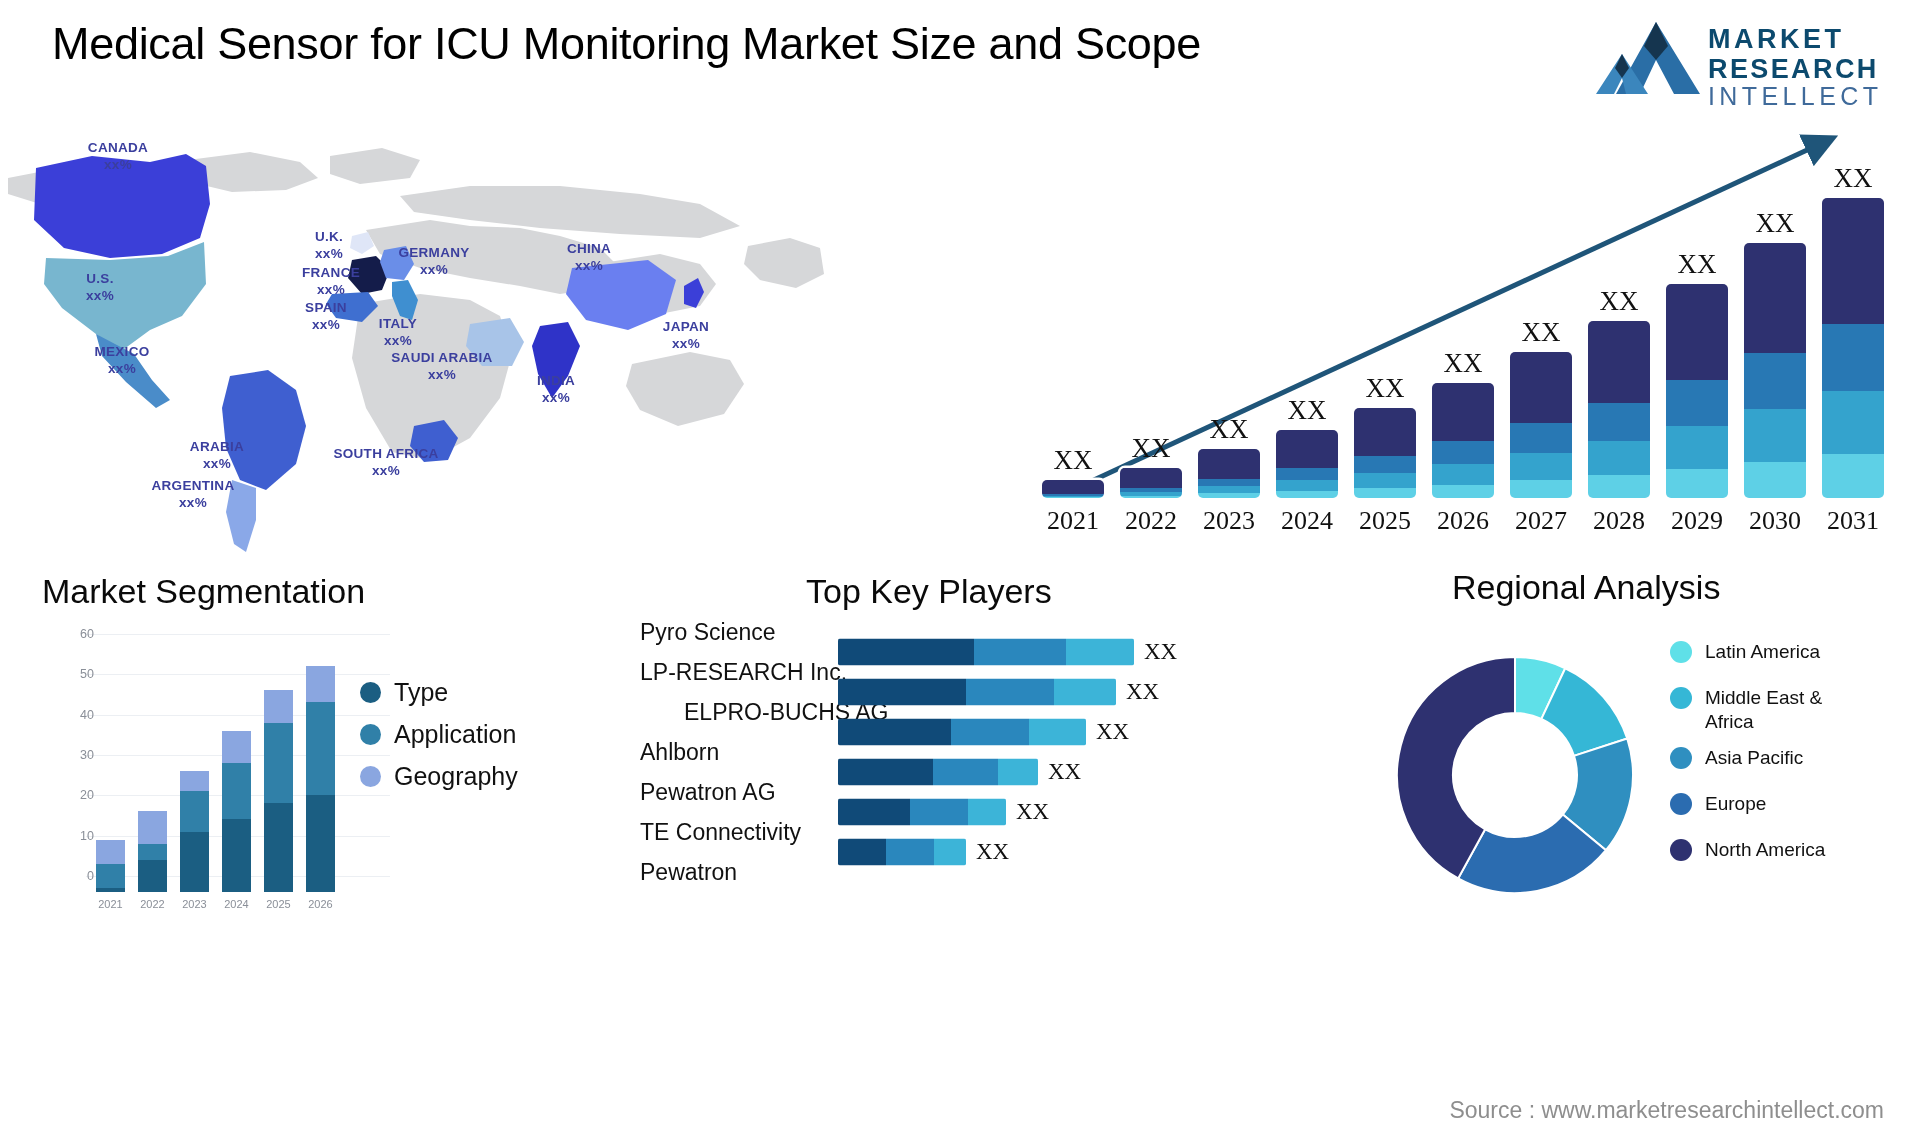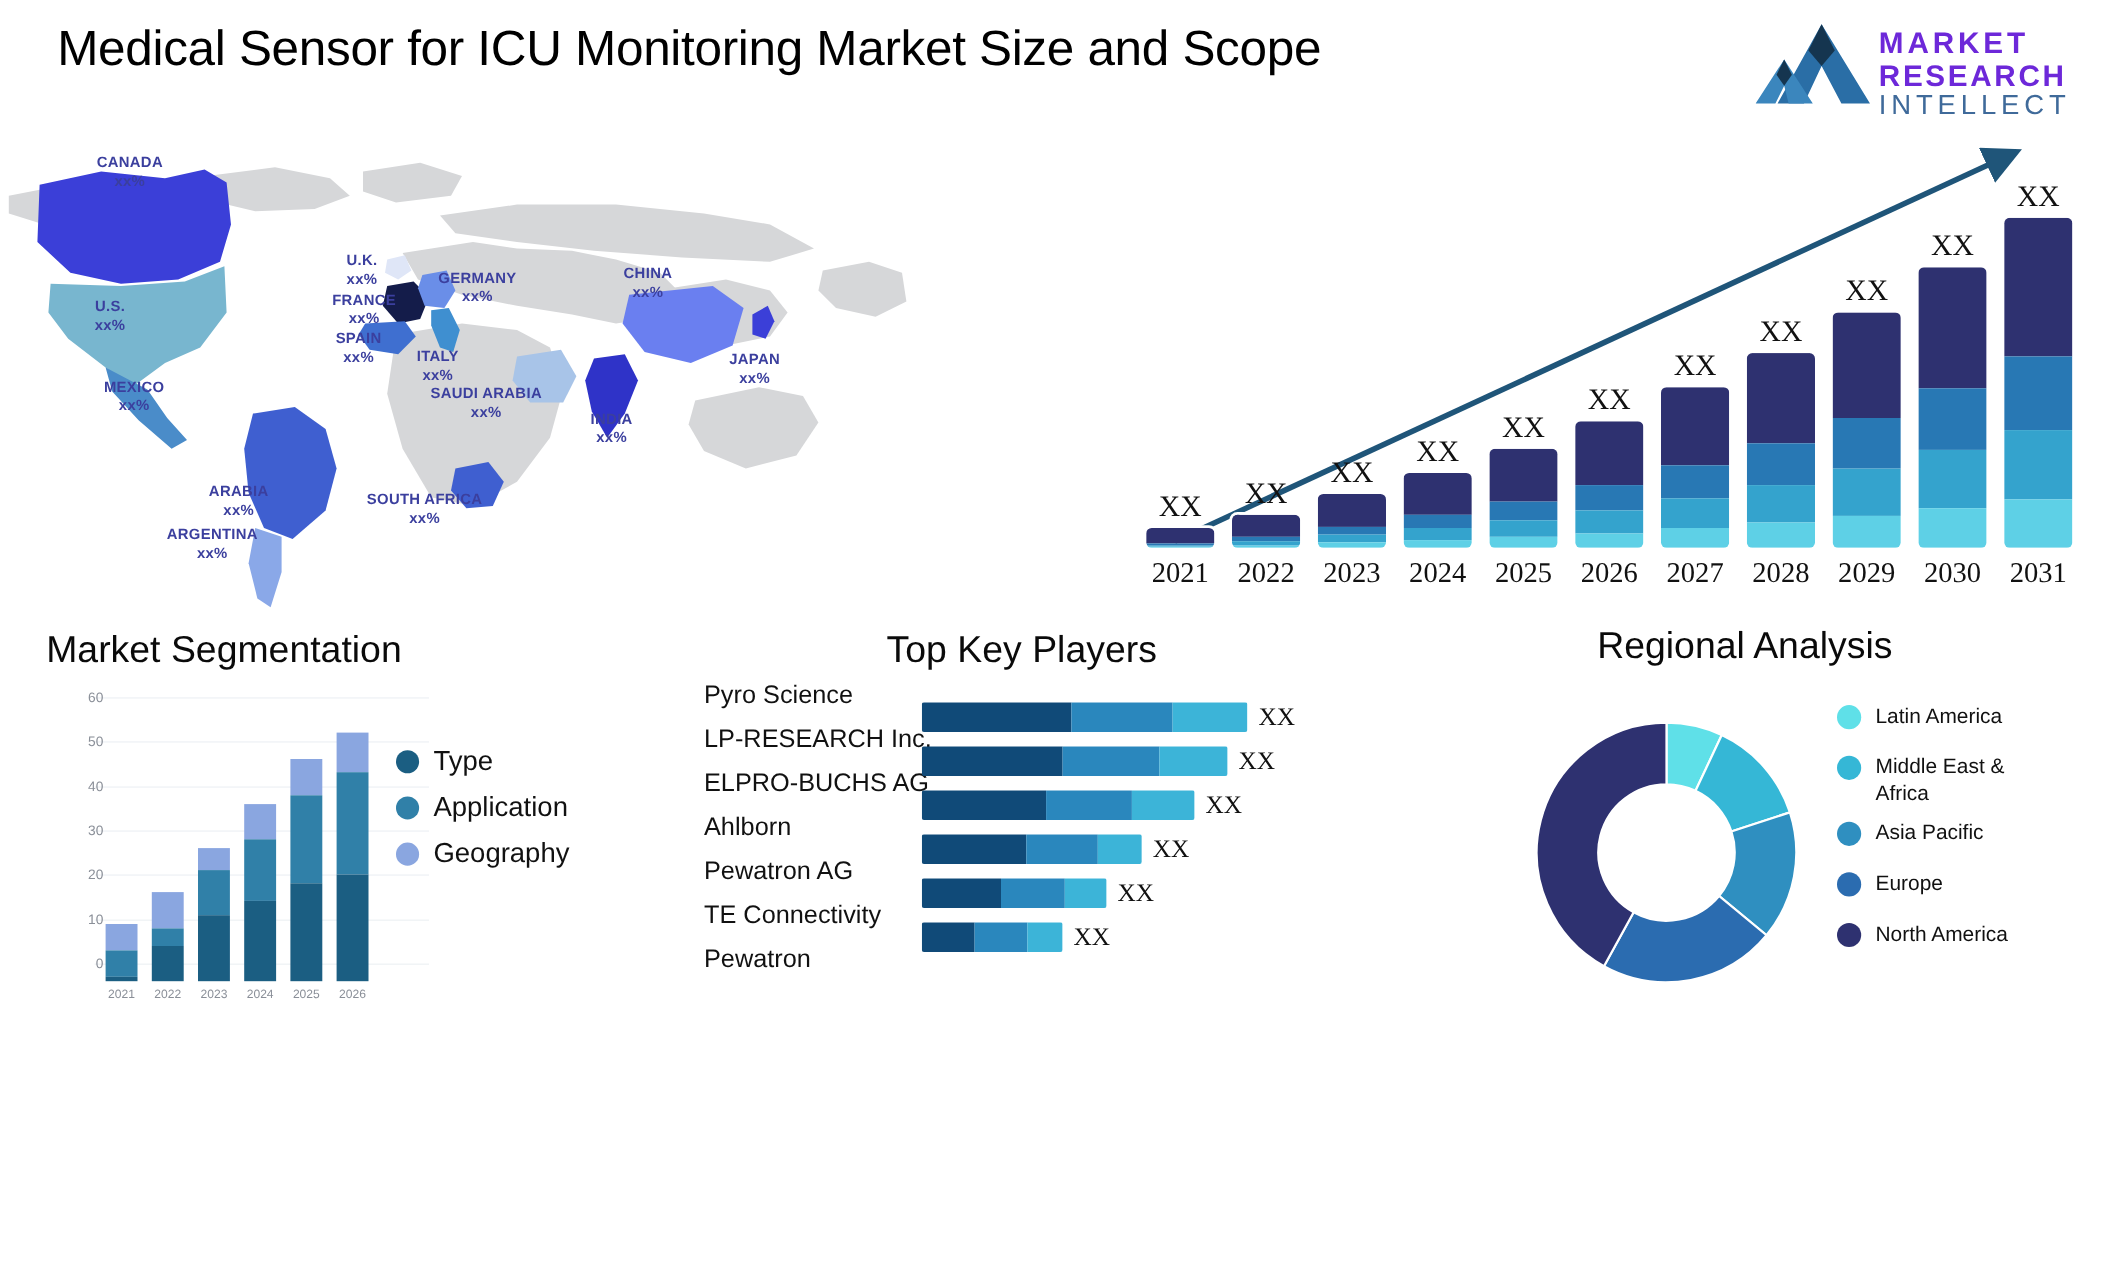--- a/index.html
+++ b/index.html
@@ -12,21 +12,21 @@
   #page { position: relative; width: 1920px; height: 1146px; background:#fff;padding-left:10px; }
 
   
   #header-title {
     position: absolute; left: 52px; top: 18px;
     font-size: 45px; font-weight: 400; color: #000;
     letter-spacing: -0.3px; white-space: nowrap;
     font-family: "Liberation Sans", sans-serif;
   }
   #logo { position: absolute; right: 24px; top: 16px; width: 300px; height: 92px; }
-  .logo-text { position:absolute; left:112px; color:#6d28d9; font-weight:bold; }
+  .logo-text { position:absolute; left:112px; color:#0c4a6e; font-weight:bold; }
   #logo-market   { top: 8px;  font-size: 27px; letter-spacing: 3.5px; }
   #logo-research { top: 38px; font-size: 27px; letter-spacing: 2.4px; }
   #logo-intellect{ top: 66px; font-size: 25px; letter-spacing: 4.4px; font-weight: 400; color:#3f6a9a;}
 
   
   #map-panel { position:absolute; left:0; top:108px; width:830px; height:460px; }
   #map-svg { position:absolute; left:0; top:0; }
   .map-label {
     position:absolute; color:#3b3f9e; font-size:13.5px; font-weight:bold;
     text-align:center; line-height:1.25; letter-spacing:0.3px; white-space:nowrap;
@@ -399,21 +399,21 @@
   <div class="sec-title" id="title-players">Top Key Players</div>
   <div id="players-panel">
       <div class="pl-name" style="top: 22px;">Pyro Science</div>
       <div class="pl-name" style="top: 62px;">LP-RESEARCH Inc.</div>
       <div class="pl-bar" style="left: 198px; top: 42px; width: 296px;">
         <div class="pl-seg" style="width: 136px; background: rgb(16, 74, 120);"></div>
         <div class="pl-seg" style="width: 92px; background: rgb(42, 135, 189);"></div>
         <div class="pl-seg" style="width: 68px; background: rgb(60, 180, 216);"></div>
       </div>
       <div class="pl-val" style="left: 504px; top: 42px;">XX</div>
-      <div class="pl-name" style="top: 102px;">ELPRO-BUCHS AG</div>
+      <div class="pl-name" style="top: 102px; margin-left: 44px;">ELPRO-BUCHS AG</div>
       <div class="pl-bar" style="left: 198px; top: 82px; width: 278px;">
         <div class="pl-seg" style="width: 128px; background: rgb(16, 74, 120);"></div>
         <div class="pl-seg" style="width: 88px; background: rgb(42, 135, 189);"></div>
         <div class="pl-seg" style="width: 62px; background: rgb(60, 180, 216);"></div>
       </div>
       <div class="pl-val" style="left: 486px; top: 82px;">XX</div>
       <div class="pl-name" style="top: 142px;">Ahlborn</div>
       <div class="pl-bar" style="left: 198px; top: 122px; width: 248px;">
         <div class="pl-seg" style="width: 113px; background: rgb(16, 74, 120);"></div>
         <div class="pl-seg" style="width: 78px; background: rgb(42, 135, 189);"></div>
@@ -469,13 +469,14 @@
           <span class="reg-dot" style="background: rgb(43, 108, 176);"></span>
           <span class="reg-lab">Europe</span>
         </div>
         <div class="reg-legend-item" style="left: 370px; top: 230px;">
           <span class="reg-dot" style="background: rgb(46, 49, 112);"></span>
           <span class="reg-lab">North America</span>
         </div>
       </div>
   </div>
 
+  <div id="source">Source : www.marketresearchintellect.com</div>
 </div>
 
 </body></html>

